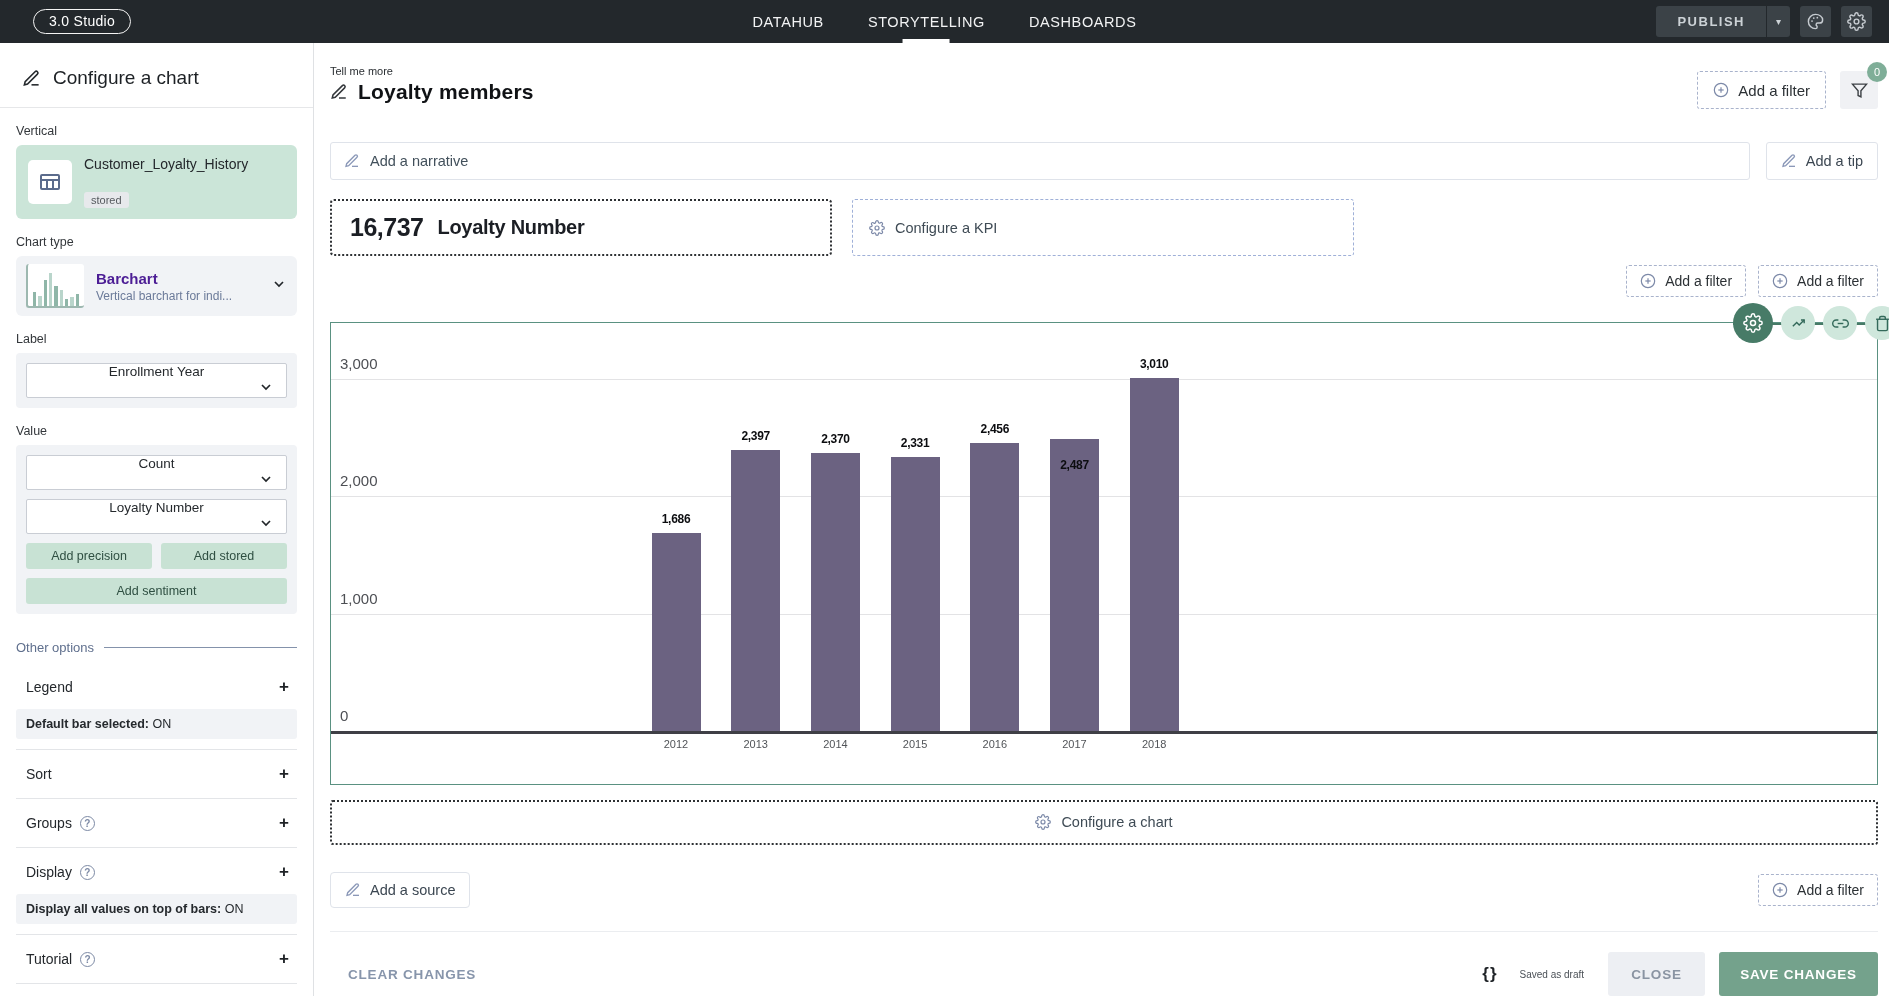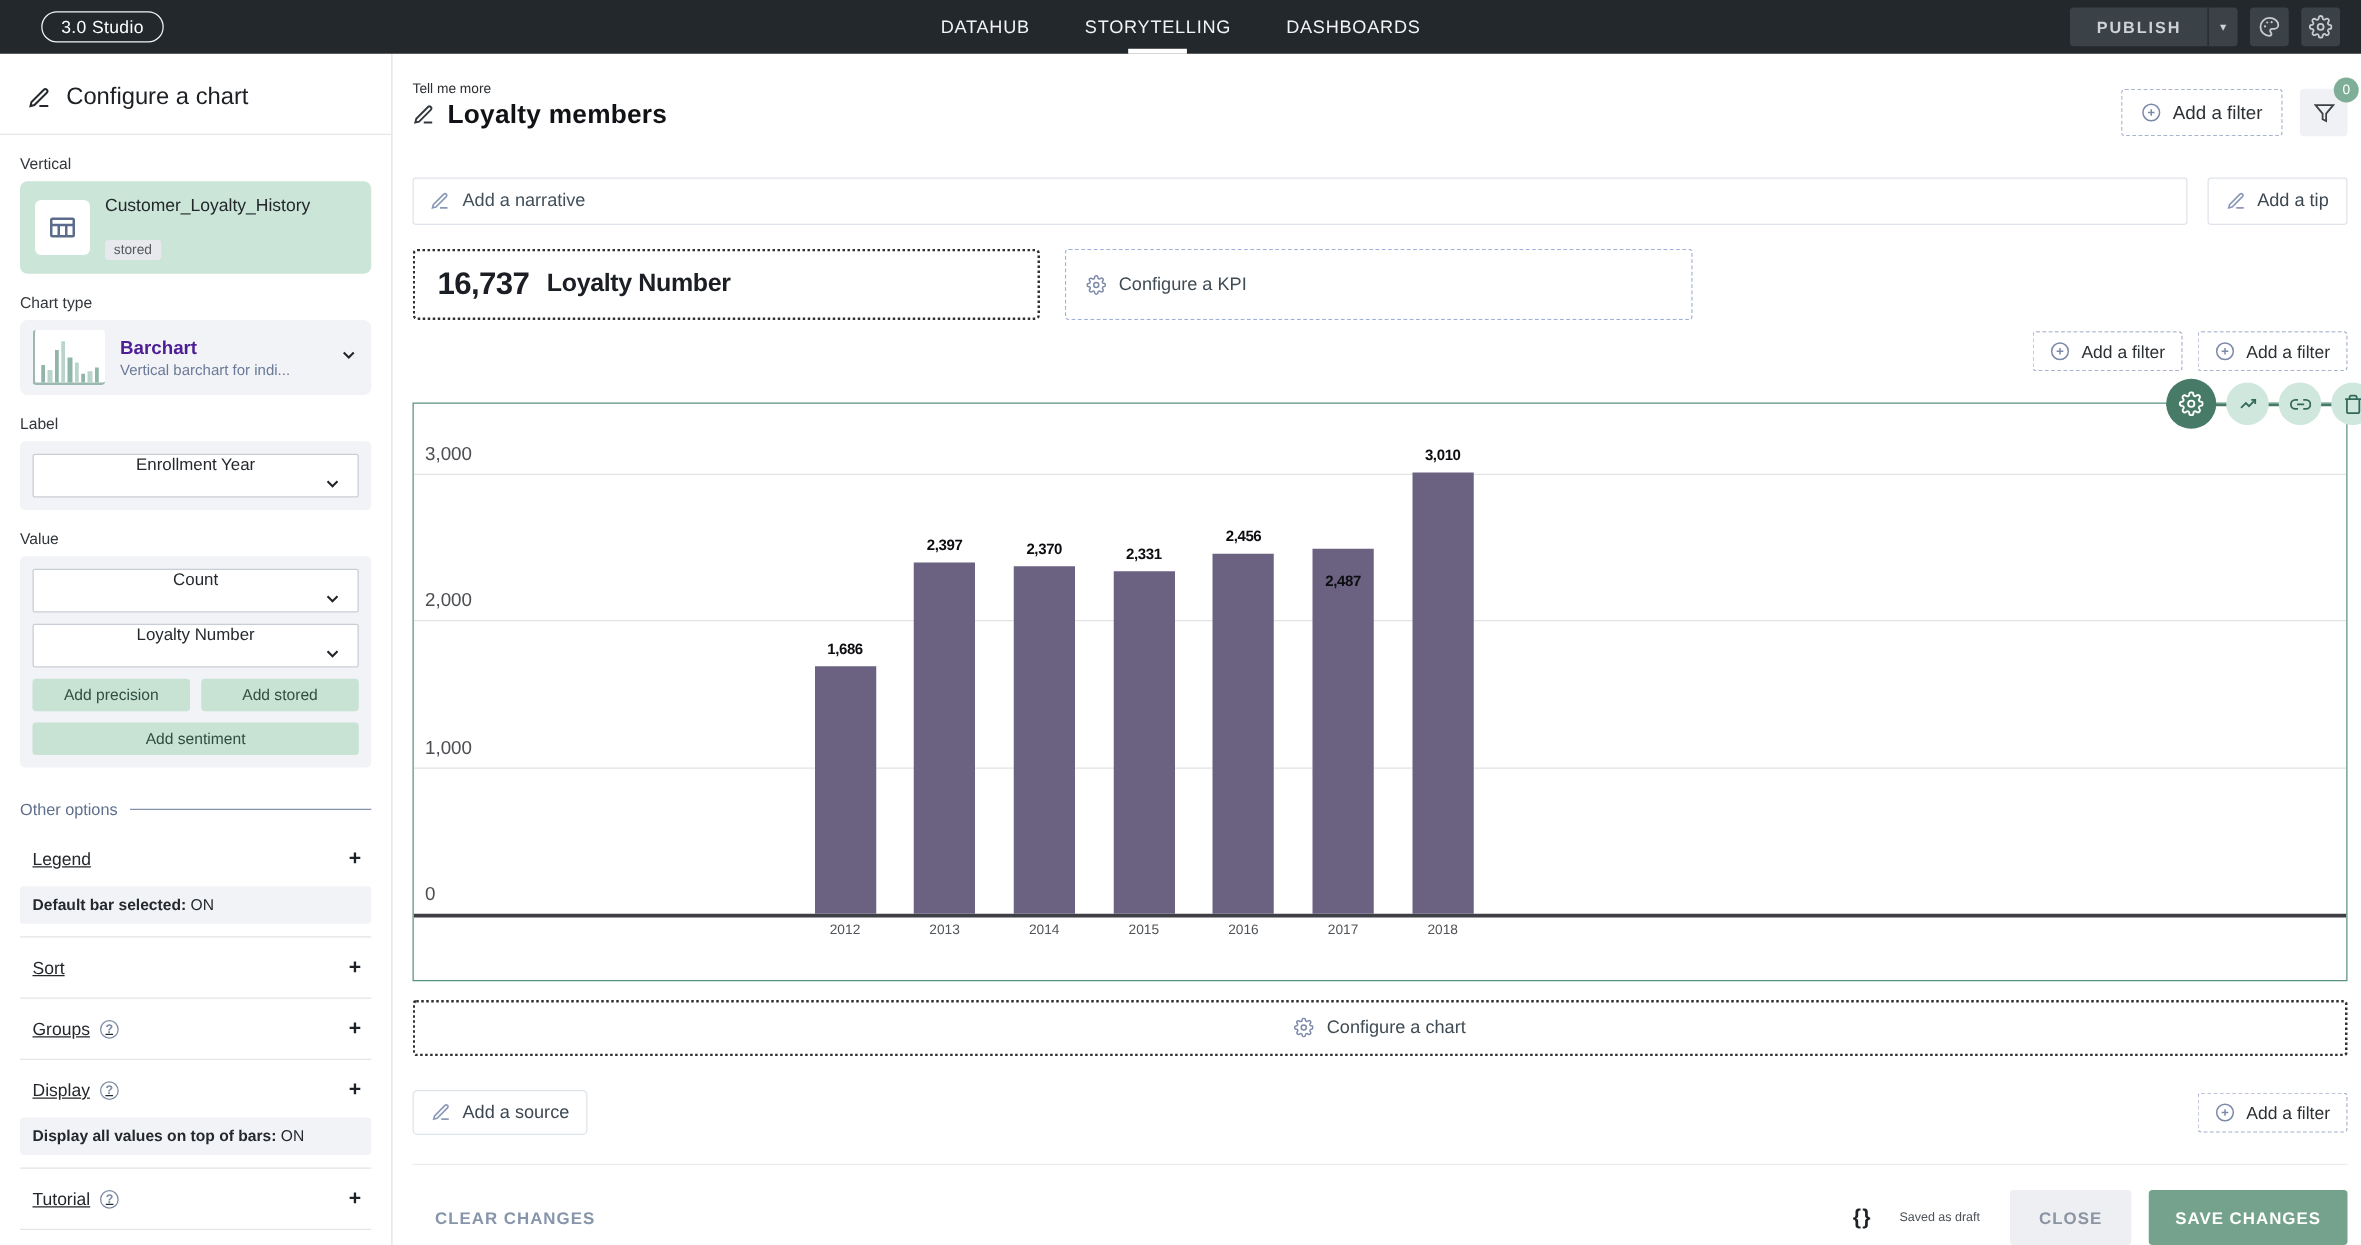--- a/index.html
+++ b/index.html
@@ -56,21 +56,21 @@
     display:flex; align-items:center; padding:0 12px; font-size:13.5px; color:#25292d; cursor:pointer;flex-direction:column; }
   .sb-select + .sb-select { margin-top:9px; }
   .mint-row { display:flex; gap:9px; margin-top:9px; }
   .mint-btn { background:#c8e2d4; border:none; border-radius:3px; height:26px; flex:1;
     font-size:12.5px; color:#2f4f42; font-family:inherit; cursor:pointer; }
   .mint-btn.full { margin-top:9px; width:100%; }
   .other-head { display:flex; align-items:center; gap:10px; margin:26px 0 10px; }
   .other-head span { font-size:13px; color:#5f6f8d; }
   .other-head i { flex:1; height:1px; background:#8492ab; }
   .opt-row { display:flex; align-items:center; padding:12px 8px 12px 10px; cursor:pointer; }
-  .opt-label { font-size:14px; color:#23272b; display:flex; align-items:center; gap:8px;text-decoration:underline; }
+  .opt-label { font-size:14px; color:#23272b; display:flex; align-items:center; gap:8px; }
   .opt-plus { margin-left:auto; font-size:17px; font-weight:bold; color:#1e2226; }
   .opt-note { background:#f1f3f6; border-radius:3px; margin:0 0 10px; padding:8px 10px; font-size:12.5px; color:#25292d; }
   .opt-note b { font-weight:bold; }
   .opt-sep { height:1px; background:#e3e5e8; margin:2px 0; }
   .help-circ { width:15px; height:15px; border:1.3px solid #7d8aa5; border-radius:50%; color:#7d8aa5;
     font-size:10px; display:inline-flex; align-items:center; justify-content:center; font-weight:bold; }
 
   
   .main-header { display:flex; align-items:flex-start; margin-top:22px; }
   .kicker { font-size:11px; color:#2a2e32; margin-bottom:3px; }

